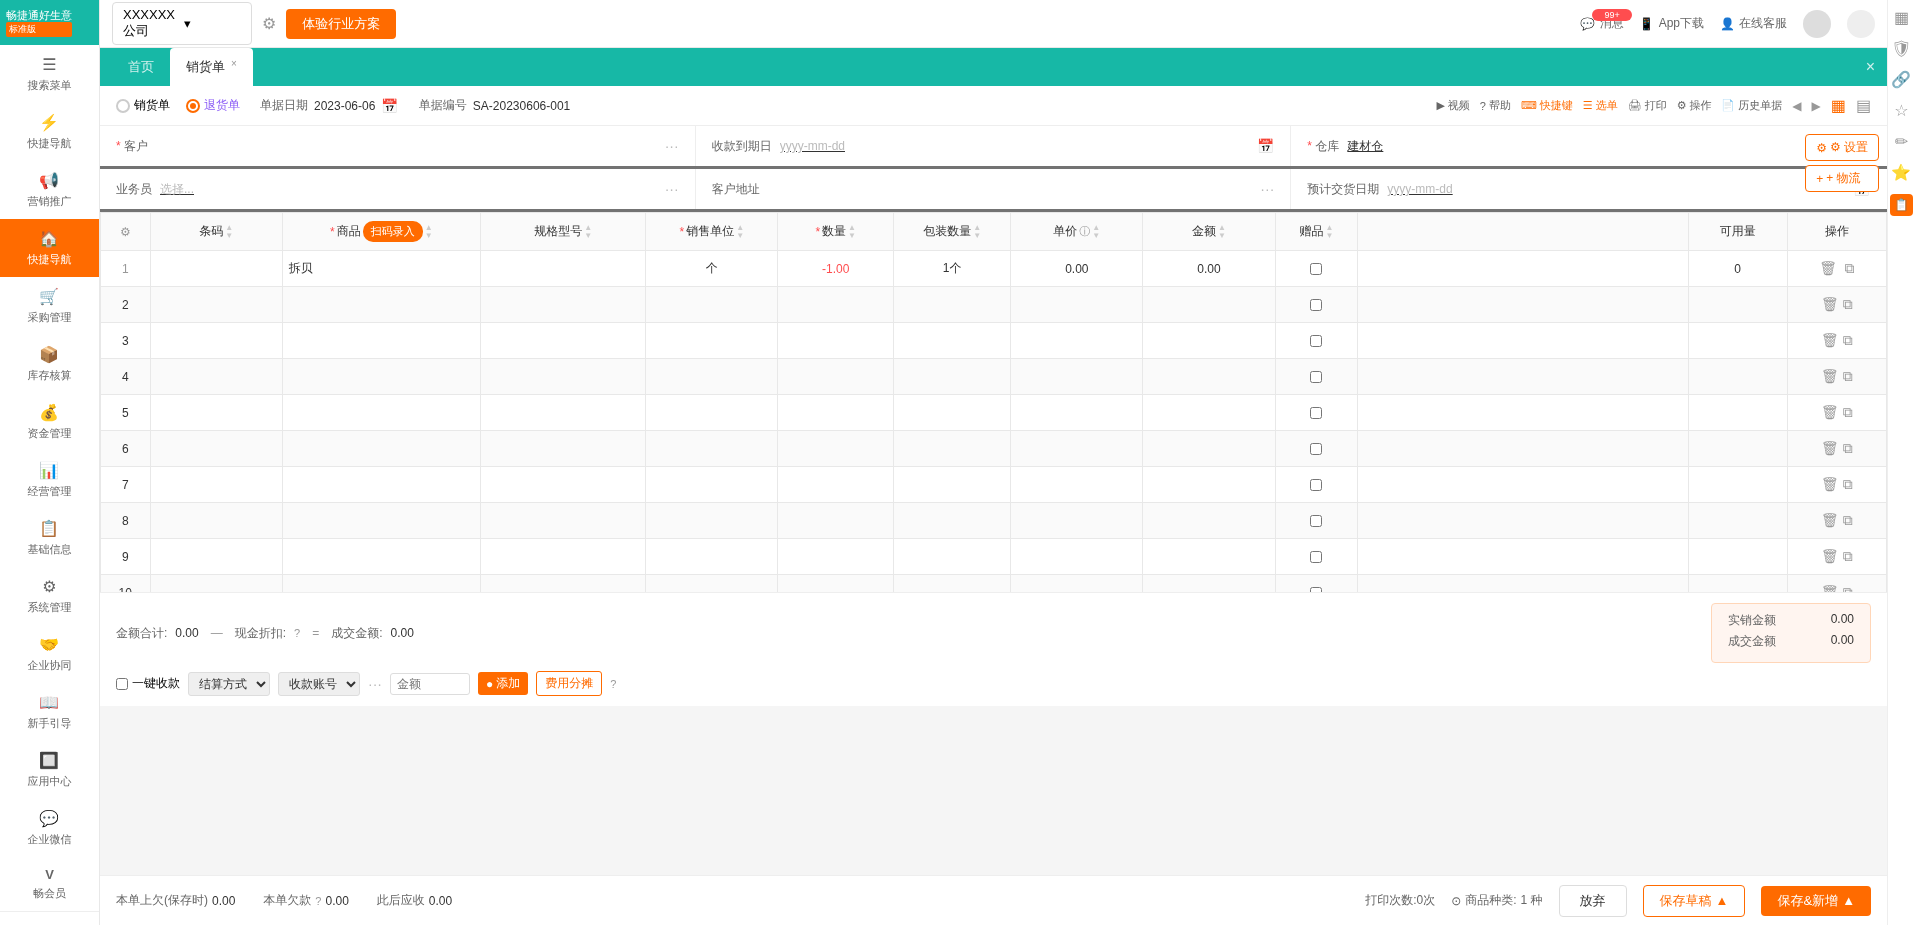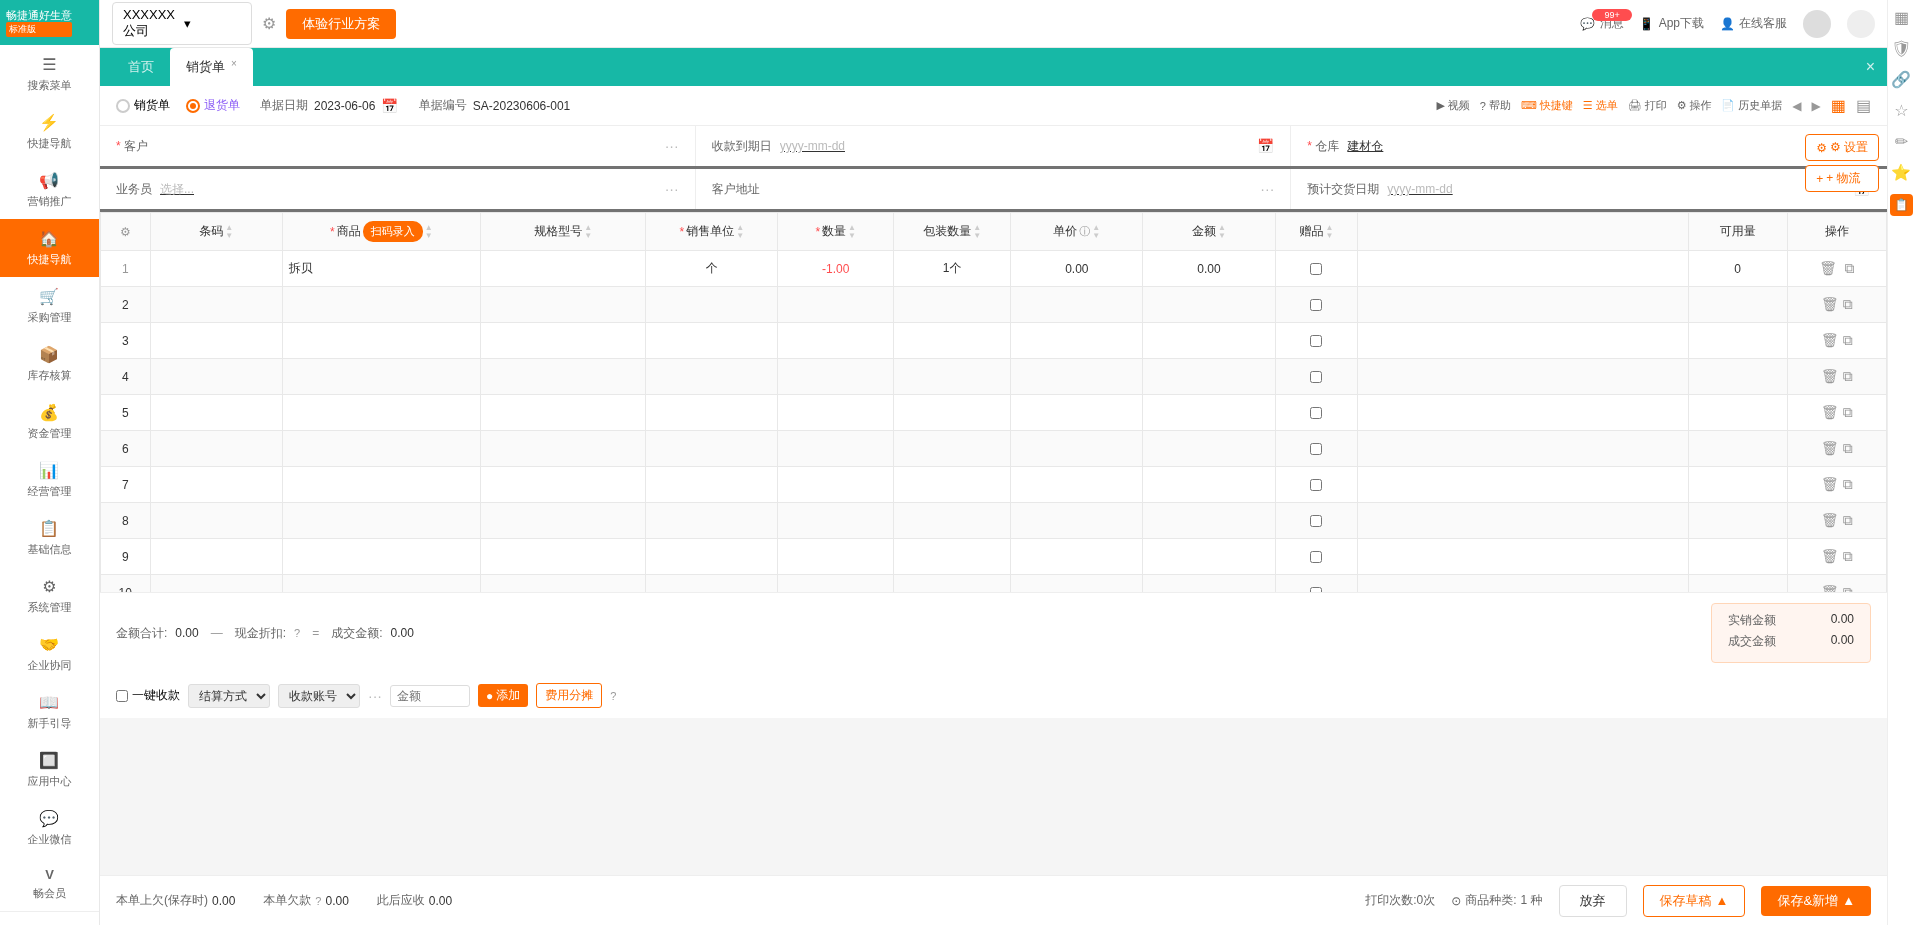--- a/index.html
+++ b/index.html
@@ -90,21 +90,21 @@
     .op-icon { color: #999; cursor: pointer; font-size: 14px; margin: 0 2px; }
     .info-icon { color: #999; font-size: 11px; cursor: pointer; }
 
     
     .footer-section { background: #fff; border-top: 1px solid #eee; padding: 10px 16px; }
     .footer-row1 { display: flex; align-items: center; gap: 8px; font-size: 12px; color: #333; }
     .footer-amount { font-weight: 500; }
     .footer-dash { color: #999; margin: 0 4px; }
     .footer-label { color: #666; }
     .footer-equals { color: #999; margin: 0 4px; }
-    .footer-row2 { display: flex; align-items: center; gap: 8px; margin-top: 20px; font-size: 12px; }
+    .footer-row2 { display: flex; align-items: center; gap: 8px; margin-top: 8px; font-size: 12px; }
     .footer-checkbox { display: flex; align-items: center; gap: 4px; cursor: pointer; }
     .footer-select { border: 1px solid #ddd; border-radius: 3px; padding: 3px 6px; font-size: 12px; color: #333; }
     .footer-input { border: 1px solid #ddd; border-radius: 3px; padding: 3px 6px; font-size: 12px; width: 80px; }
     .footer-add-btn { background: #ff6b00; color: #fff; border: none; border-radius: 3px; padding: 3px 8px; font-size: 12px; cursor: pointer; display: flex; align-items: center; gap: 3px; }
     .footer-feealloc-btn { border: 1px solid #ff6b00; color: #ff6b00; background: #fff; border-radius: 3px; padding: 3px 8px; font-size: 12px; cursor: pointer; }
 
     
     .bottom-bar { height: 50px; background: #fff; border-top: 1px solid #eee; display: flex; align-items: center; padding: 0 16px; gap: 28px; font-size: 12px; color: #666; }
     .bottom-field { display: flex; align-items: center; gap: 4px; }
     .bottom-val { color: #333; font-weight: 500; }

